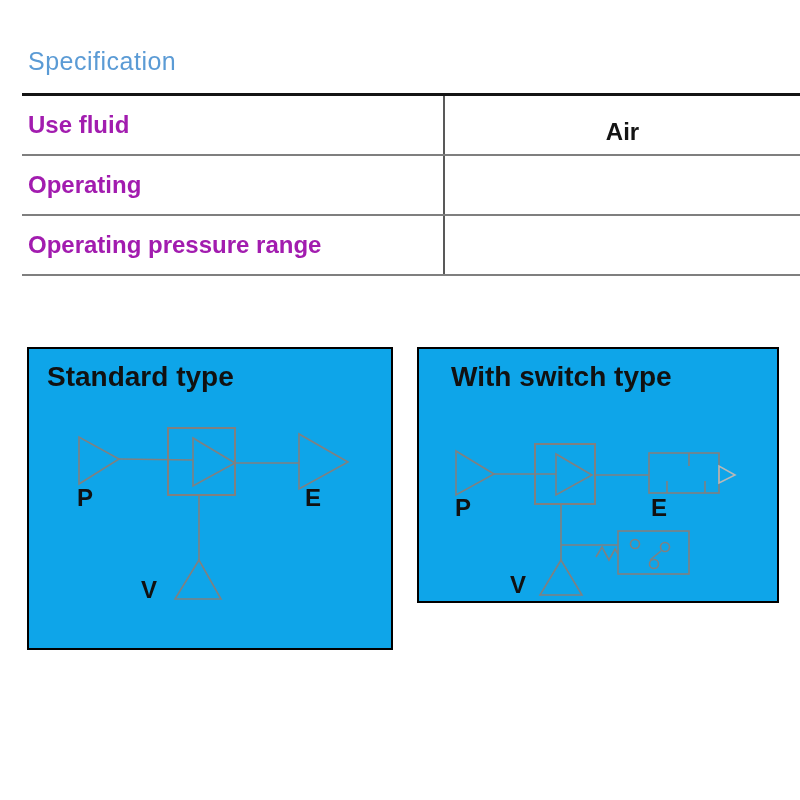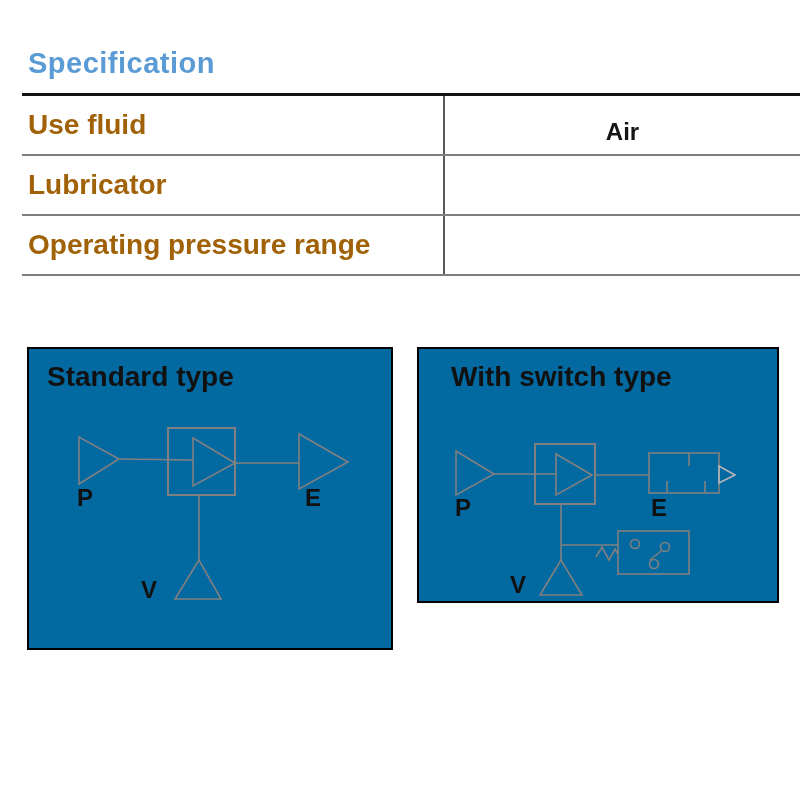--- a/index.html
+++ b/index.html
@@ -7,53 +7,53 @@
   body {
     position: relative;
     font-family: "Liberation Sans", "DejaVu Sans", sans-serif;
     color: #111;
   }
   .abs { position: absolute; }
 
   
   .page-heading {
     left: 28px; top: 46px;
-    font-size: 29px; font-weight: bold; letter-spacing: 0.5px;
+    font-size: 25px; font-weight: normal; letter-spacing: 0.5px;
     color: #5b9bd5;
     line-height: 1.2;
   }
 
   
   .spec-table {
     left: 22px; top: 93px; width: 778px;
     border-top: 3px solid #141414;
   }
   .spec-row {
     display: flex; height: 60px;
     border-bottom: 2px solid #7f7f7f;
     align-items: stretch;
   }
   .spec-label {
     width: 423px; display: flex; align-items: center;
     padding-left: 6px;
     border-right: 2px solid #595959;
-    font-size: 28px; font-weight: bold; color: #a16207;
+    font-size: 24px; font-weight: bold; color: #a21caf;
     white-space: nowrap;
   }
   .spec-value {
     flex: 1; display: flex; align-items: center; justify-content: center;
     font-size: 24px; font-weight: bold; color: #141414;
     white-space: nowrap;
     margin-top: 14px;
   }
 
   
   .panel {
     border: 2px solid #000;
-    background: #0369a1;
+    background: #0ea5e9;
   }
   .panel-standard { left: 27px; top: 347px; width: 366px; height: 303px; }
   .panel-switch   { left: 417px; top: 347px; width: 362px; height: 256px; }
   .panel-title {
     position: absolute;
     font-size: 28px; font-weight: bold; color: #111;
     line-height: 1.1; white-space: nowrap;
   }
   .panel-standard .panel-title { left: 18px; top: 13px; }
   .panel-switch   .panel-title { left: 32px; top: 13px; }
@@ -68,21 +68,21 @@
 <body>
 
 <div class="abs page-heading">Specification</div>
 
 <div class="abs spec-table">
   <div class="spec-row">
     <div class="spec-label">Use fluid</div>
     <div class="spec-value">Air</div>
   </div>
   <div class="spec-row">
-    <div class="spec-label">Lubricator</div>
+    <div class="spec-label">Operating</div>
   </div>
   <div class="spec-row">
     <div class="spec-label">Operating pressure range</div>
   </div>
 </div>
 
 <div class="abs panel panel-standard">
   <div class="panel-title">Standard type</div>
   <svg class="schematic" width="362" height="299" viewBox="0 0 362 299" fill="none" stroke="#808080" stroke-width="1.6">
     <polygon points="50,88 50,135 90,110"></polygon>

